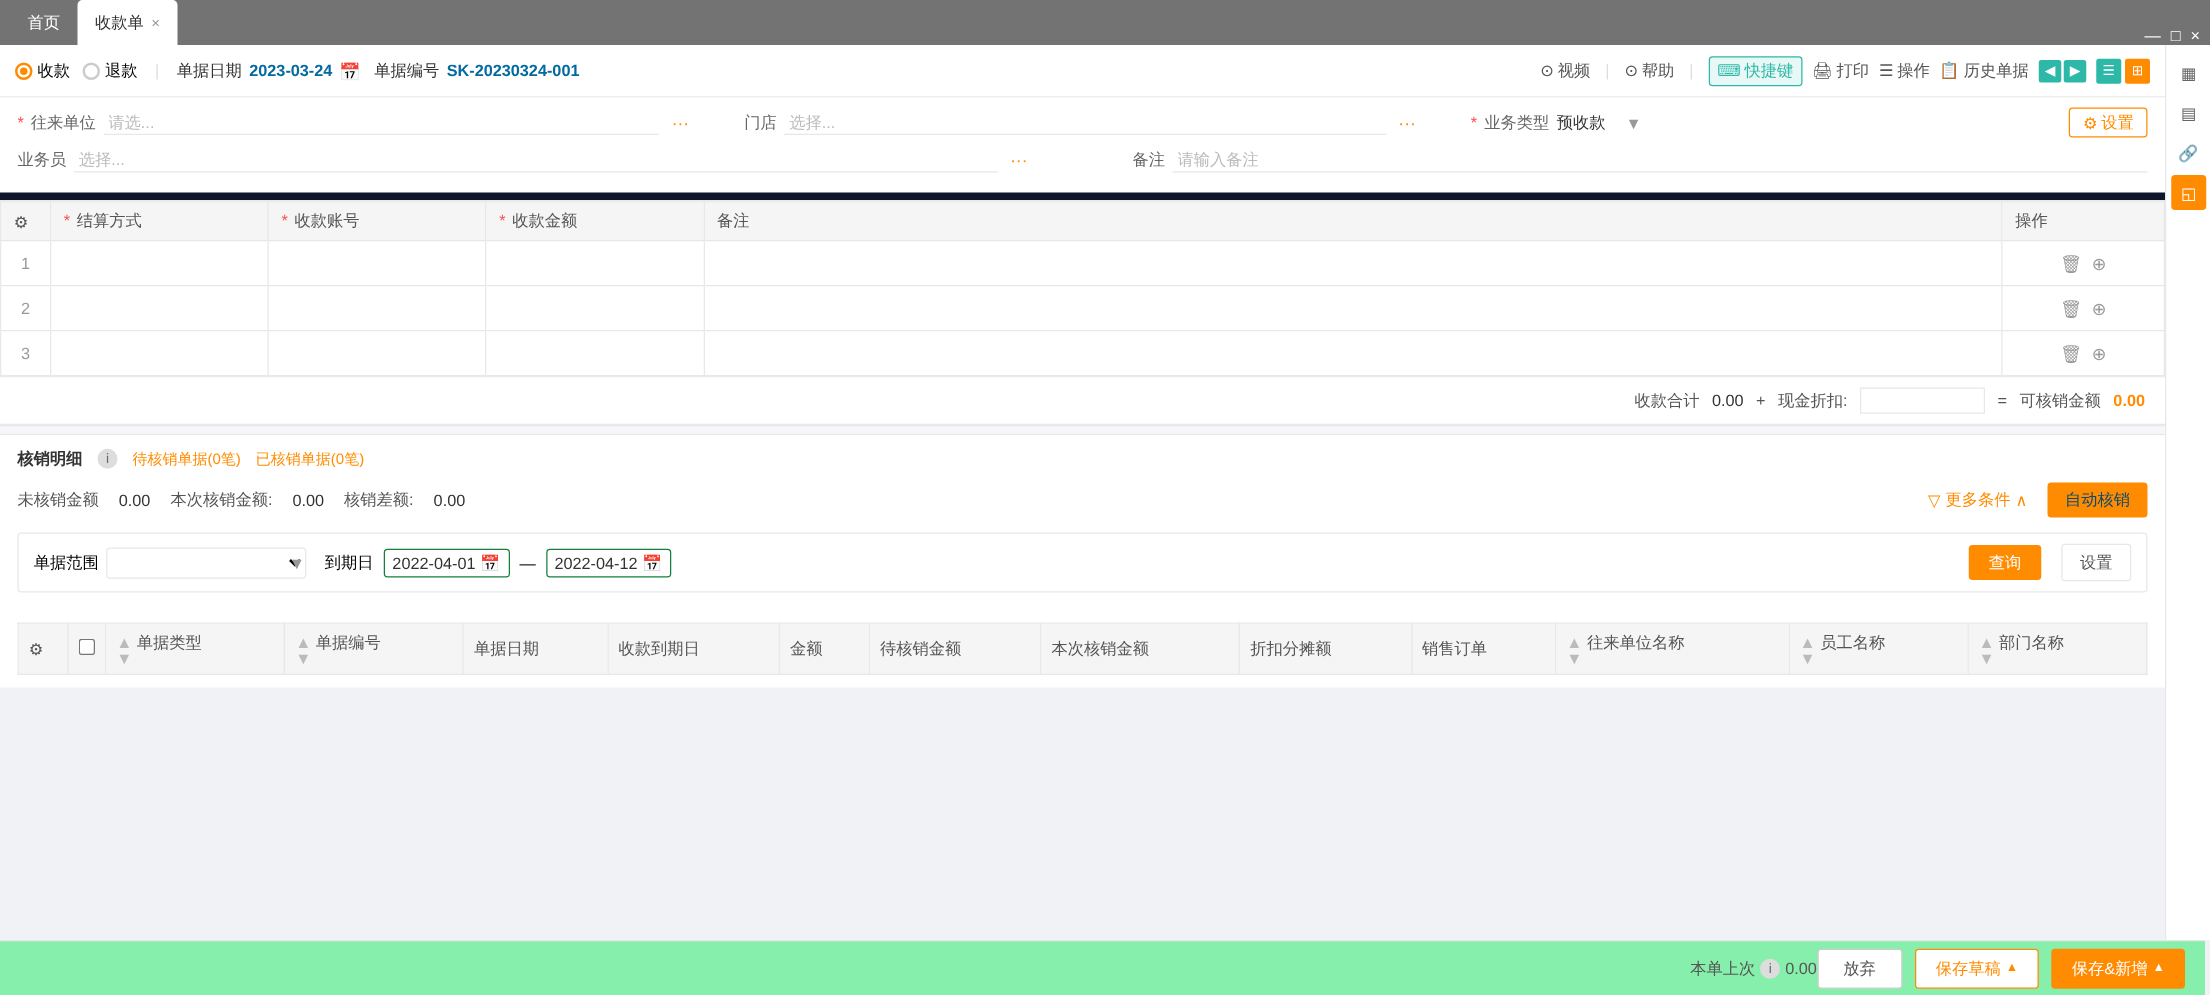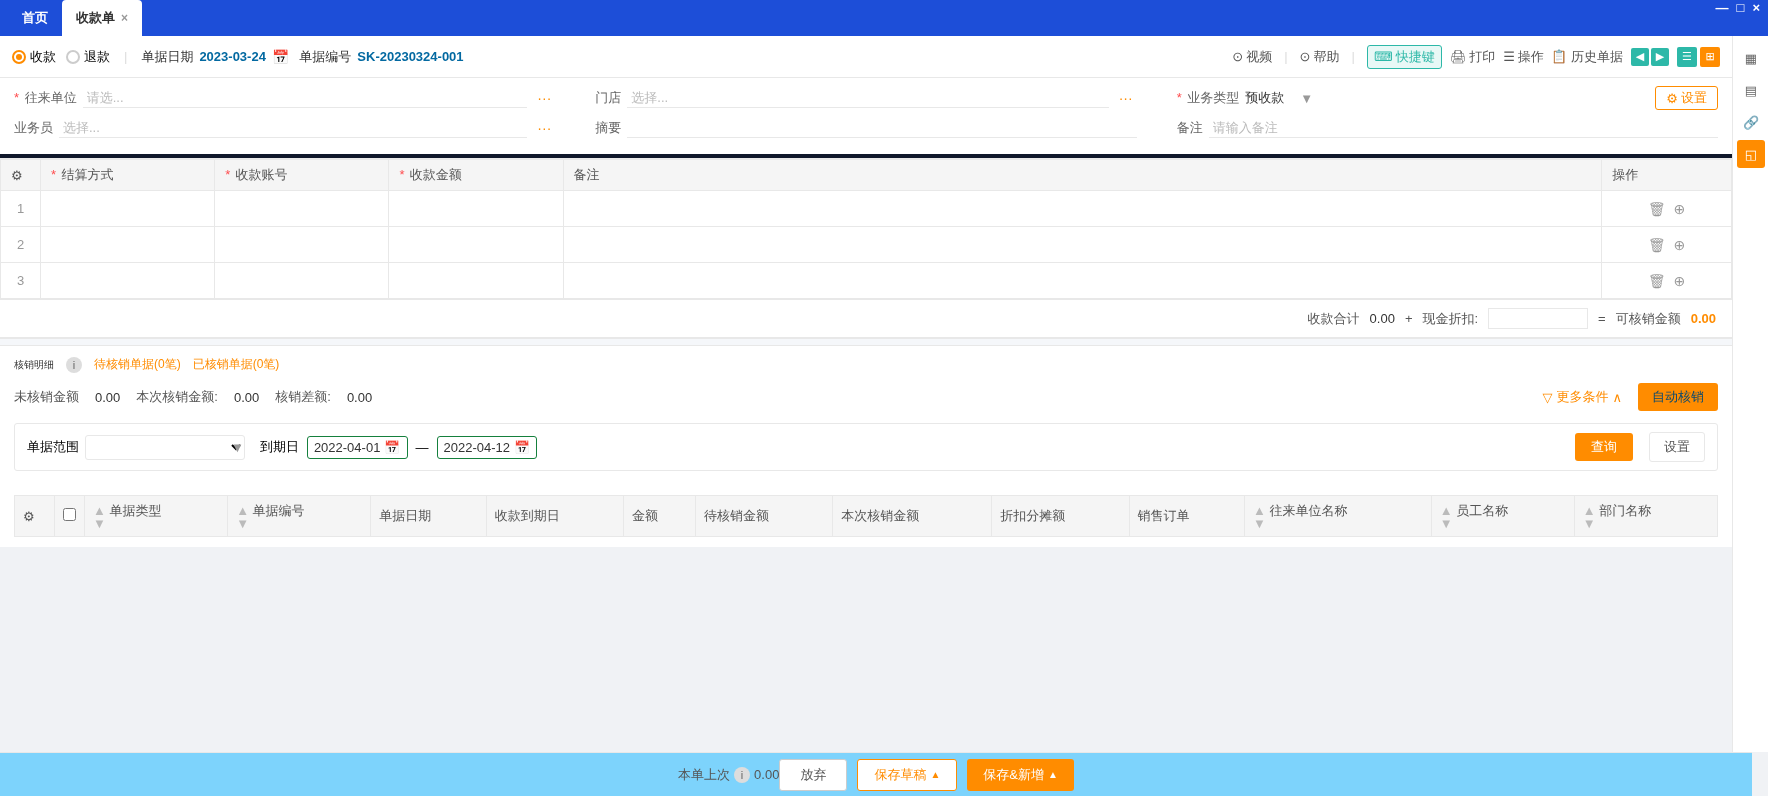--- a/index.html
+++ b/index.html
@@ -1,25 +1,24 @@
 <!DOCTYPE html>
 <html><head>
   <meta charset="utf-8">
   <style>
     * { box-sizing: border-box; margin: 0; padding: 0; font-family: 'Microsoft YaHei', Arial, sans-serif; font-size: 13px; }
     body { background: #f0f2f5; width: 1768px; height: 796px; overflow: hidden; }
 
     
     .tab-bar {
       display: flex;
-      align-items: flex-start;
-      background: #1d4ed8;
+      align-items: flex-end;
+      background: #737373;
       height: 36px;
       padding: 0 8px;
-      font-weight: bold;
     }
     .tab-item {
       display: flex;
       align-items: center;
       padding: 0 14px;
       height: 36px;
       color: #fff;
       cursor: pointer;
       font-size: 13px;
     }
@@ -154,21 +153,21 @@
       justify-content: center;
       font-size: 11px;
       border-radius: 2px;
       cursor: pointer;
     }
 
     
     .form-area {
       background: #fff;
       padding: 8px 14px;
-      border-bottom: 4px solid #0f172a;
+      border-bottom: 6px solid #0f172a;
     }
     .form-row {
       display: flex;
       align-items: center;
       gap: 0;
       margin-bottom: 8px;
     }
     .form-field {
       display: flex;
       align-items: center;
@@ -312,22 +311,22 @@
       background: #fff;
       padding: 10px 14px;
     }
     .verification-header {
       display: flex;
       align-items: center;
       gap: 12px;
       margin-bottom: 10px;
     }
     .section-title {
-      font-size: 10px;
-      font-weight: 400;
+      font-size: 13px;
+      font-weight: 700;
       color: #333;
     }
     .info-icon {
       width: 16px; height: 16px;
       border-radius: 50%;
       background: #ddd;
       color: #666;
       display: flex;
       align-items: center;
       justify-content: center;
@@ -439,31 +438,31 @@
       color: #555;
       font-weight: normal;
       white-space: nowrap;
       text-align: left;
     }
     .sort-arrows { display: inline-flex; flex-direction: column; font-size: 9px; color: #bbb; line-height: 1; }
     .checkbox-col { width: 30px; text-align: center; }
 
     
     .footer {
-      background: #7dd3fc;
+      background: #86efac;
       border-top: 1px solid #e8e8e8;
       padding: 8px 16px;
       display: flex;
       align-items: center;
-      justify-content: center;
+      justify-content: flex-end;
       height: 44px;
       position: fixed;
       bottom: 0;
       left: 0;
-      right: 16px;
+      right: 4px;
     }
     .footer-left {
       display: flex;
       align-items: center;
       gap: 4px;
       color: #555;
       font-size: 13px;
     }
     .footer-right {
       display: flex;
@@ -656,24 +655,20 @@
       </div>
     </div>
 
     <div class="form-row">
       <div class="form-field" style="flex:2;">
         <span class="form-label">业务员</span>
         <input class="form-input" type="text" placeholder="选择..." style="">
         <span class="more-btn">···</span>
       </div>
       <div style="width:40px;"></div>
-      <div class="form-field" style="flex:2;">
-        <span class="form-label">摘要</span>
-        <input class="form-input" type="text" style="">
-      </div>
       <div style="width:40px;"></div>
       <div class="form-field" style="flex:2;">
         <span class="form-label">备注</span>
         <input class="form-input" type="text" placeholder="请输入备注" style="">
       </div>
     </div>
   </div>
 
   <div class="data-table-container">
     <table class="data-table">

